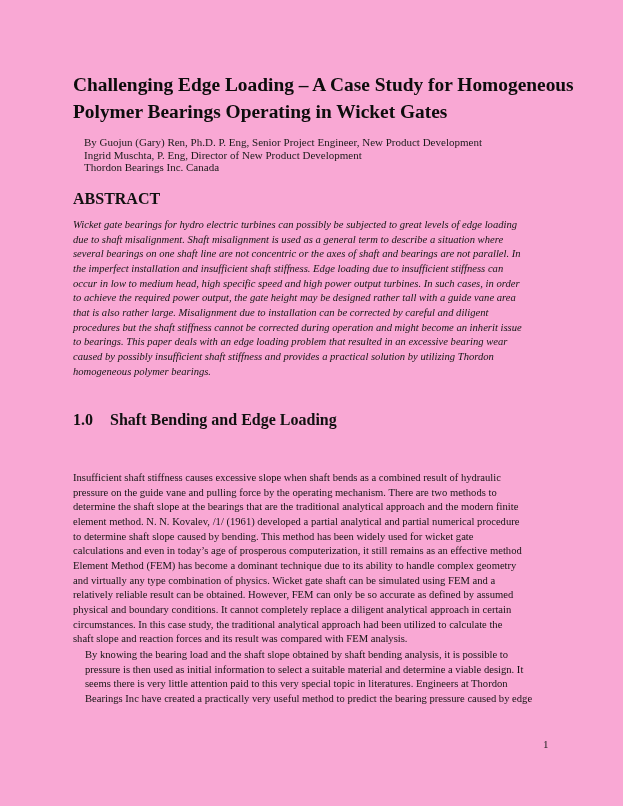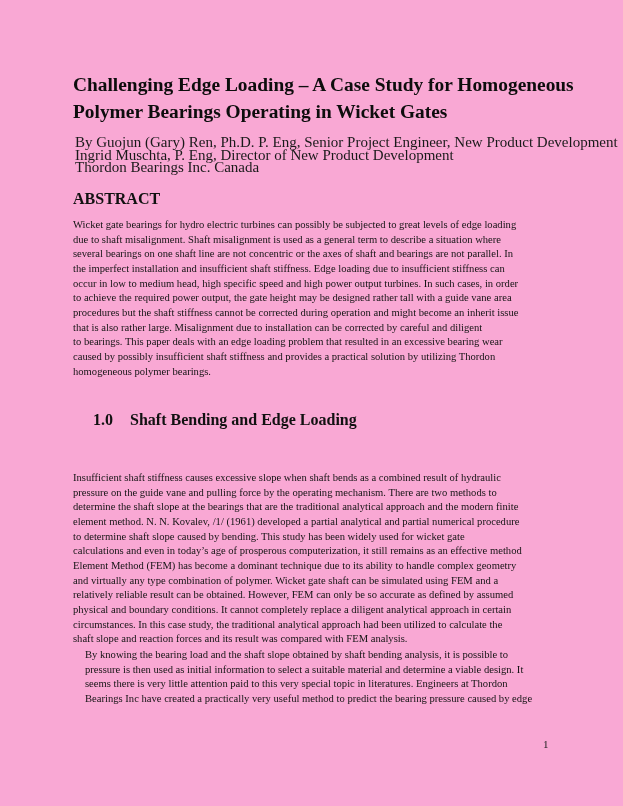--- a/index.html
+++ b/index.html
@@ -1,25 +1,25 @@
 <!DOCTYPE html>
 <html><head>
 <meta charset="utf-8">
 <style>
   html, body { margin:0; padding:0; background:#ffffff; }
   body { width:623px; height:806px; position:relative; overflow:hidden;
          font-family:"Liberation Serif", "DejaVu Serif", serif; color:#111; }
   .page { position:absolute; left:0; top:0; width:623px; height:806px; background:#f9a8d4; }
   .title { position:absolute; left:73px; top:71px; width:500px;
            font-weight:bold; font-size:19.4px; line-height:27px; color:#0d0d0d; white-space:nowrap; }
-  .authors { position:absolute; left:75px; top:136px; font-size:15px; line-height:12.6px; white-space:nowrap; color:#1a1a1a;font-family:Liberation Serif, serif; }
+  .authors { position:absolute; left:84px; top:136px; font-size:11px; line-height:12.6px; white-space:nowrap; color:#1a1a1a;font-family:Liberation Serif, serif; }
   .heading { position:absolute; left:73px; font-weight:bold; font-size:16px; white-space:nowrap; color:#111; }
   .block { position:absolute; left:73px; width:476px; font-size:10.6px; line-height:14.65px; color:#141414; }
   .block .ln { display:block; white-space:nowrap; }
-  .block.italic { }
+  .block.italic { font-style:italic; }
   .secnum { display:inline-block; width:37px; }
   .pagenum { position:absolute; left:543px; top:738px; font-size:11px; color:#222; }
 </style>
 </head>
 <body>
 
 <div class="page">
 
   <div class="title">
     <span class="ln" style="display:block">Challenging Edge Loading – A Case Study for Homogeneous</span>
@@ -34,40 +34,40 @@
 
   <div class="heading" style="top:190px;">ABSTRACT</div>
 
   <div class="block italic" style="top:218px;">
     <span class="ln">Wicket gate bearings for hydro electric turbines can possibly be subjected to great levels of edge loading</span>
     <span class="ln">due to shaft misalignment.  Shaft misalignment is used as a general term to describe a situation where</span>
     <span class="ln">several bearings on one shaft line are not concentric or the axes of shaft and bearings are not parallel. In</span>
     <span class="ln">the imperfect installation and insufficient shaft stiffness. Edge loading due to insufficient stiffness can</span>
     <span class="ln">occur in low to medium head, high specific speed and high power output turbines.  In such cases, in order</span>
     <span class="ln">to achieve the required power output, the gate height may be designed rather tall with a guide vane area</span>
+    <span class="ln">that is also rather large. Misalignment due to installation can be corrected by careful and diligent</span>
     <span class="ln">procedures but the shaft stiffness cannot be corrected during operation and might become an inherit issue</span>
-    <span class="ln">that is also rather large. Misalignment due to installation can be corrected by careful and diligent</span>
     <span class="ln">to bearings. This paper deals with an edge loading problem that resulted in an excessive bearing wear</span>
     <span class="ln">caused by possibly insufficient shaft stiffness and provides a practical solution by utilizing Thordon</span>
     <span class="ln">homogeneous polymer bearings.</span>
   </div>
 
-  <div class="heading" style="top:411px;margin-left:20px;">
+  <div class="heading" style="top:411px;">
     <span class="secnum">1.0</span><span>Shaft Bending and Edge Loading</span>
   </div>
 
   <div class="block" style="top:441px;margin-top:30px;">
     <span class="ln">Insufficient shaft stiffness causes excessive slope when shaft bends as a combined result of hydraulic</span>
     <span class="ln">pressure on the guide vane and pulling force by the operating mechanism. There are two methods to</span>
     <span class="ln">determine the shaft slope at the bearings that are the traditional analytical approach and the modern finite</span>
     <span class="ln">element method. N. N. Kovalev, /1/ (1961) developed a partial analytical and partial numerical procedure</span>
-    <span class="ln">to determine shaft slope caused by bending. This study has been widely used for wicket gate</span>
+    <span class="ln">to determine shaft slope caused by bending. This method has been widely used for wicket gate</span>
     <span class="ln">calculations and even in today’s age of prosperous computerization, it still remains as an effective method</span>
     <span class="ln">Element Method (FEM) has become a dominant technique due to its ability to handle complex geometry</span>
-    <span class="ln">and virtually any type combination of polymer. Wicket gate shaft can be simulated using FEM and a</span>
+    <span class="ln">and virtually any type combination of physics. Wicket gate shaft can be simulated using FEM and a</span>
     <span class="ln">relatively reliable result can be obtained. However, FEM can only be so accurate as defined by assumed</span>
     <span class="ln">physical and boundary conditions. It cannot completely replace a diligent analytical approach in certain</span>
     <span class="ln">circumstances. In this case study, the traditional analytical approach had been utilized to calculate the</span>
     <span class="ln">shaft slope and reaction forces and its result was compared with FEM analysis.</span>
   </div>
 
   <div class="block" style="top:648px;margin-left:12px;">
     <span class="ln">By knowing the bearing load and the shaft slope obtained by shaft bending analysis, it is possible to</span>
     <span class="ln">pressure is then used as initial information to select a suitable material and determine a viable design. It</span>
     <span class="ln">seems there is very little attention paid to this very special topic in literatures. Engineers at Thordon</span>

